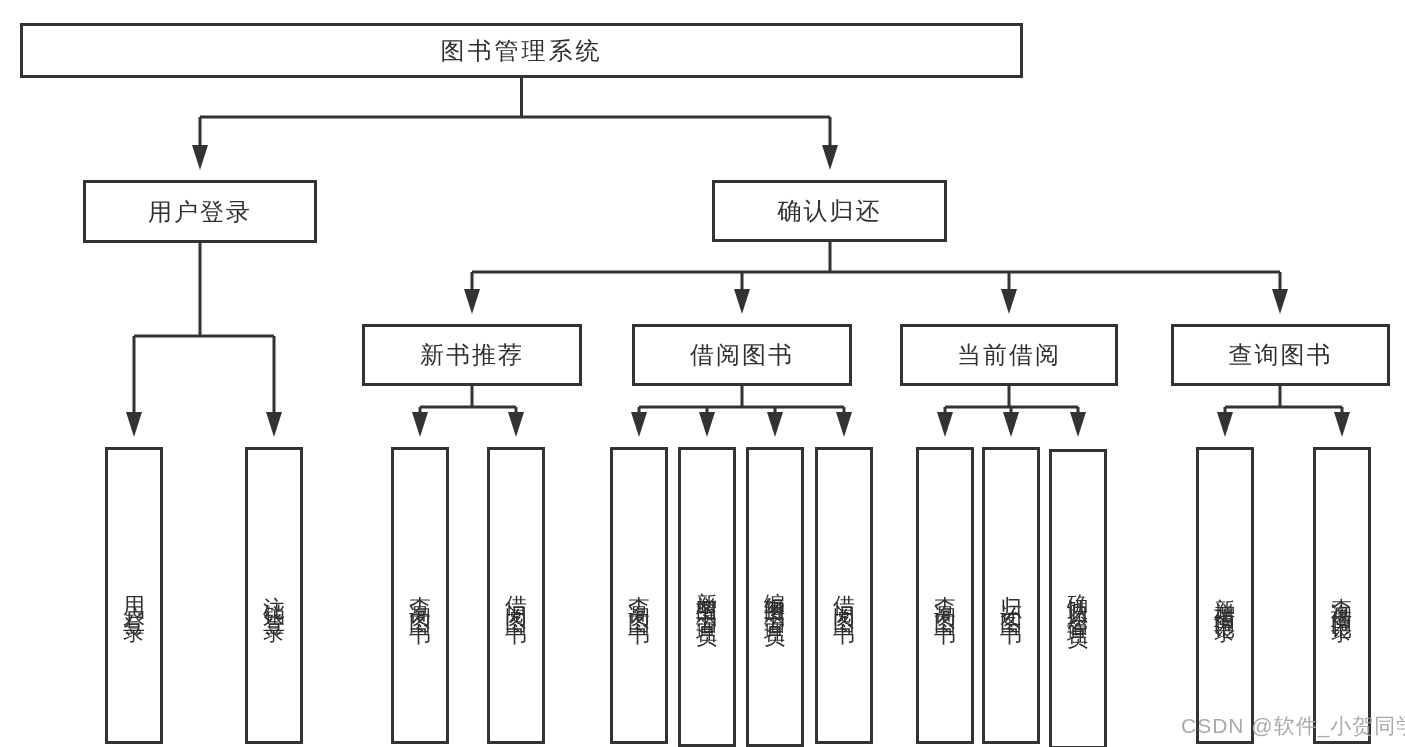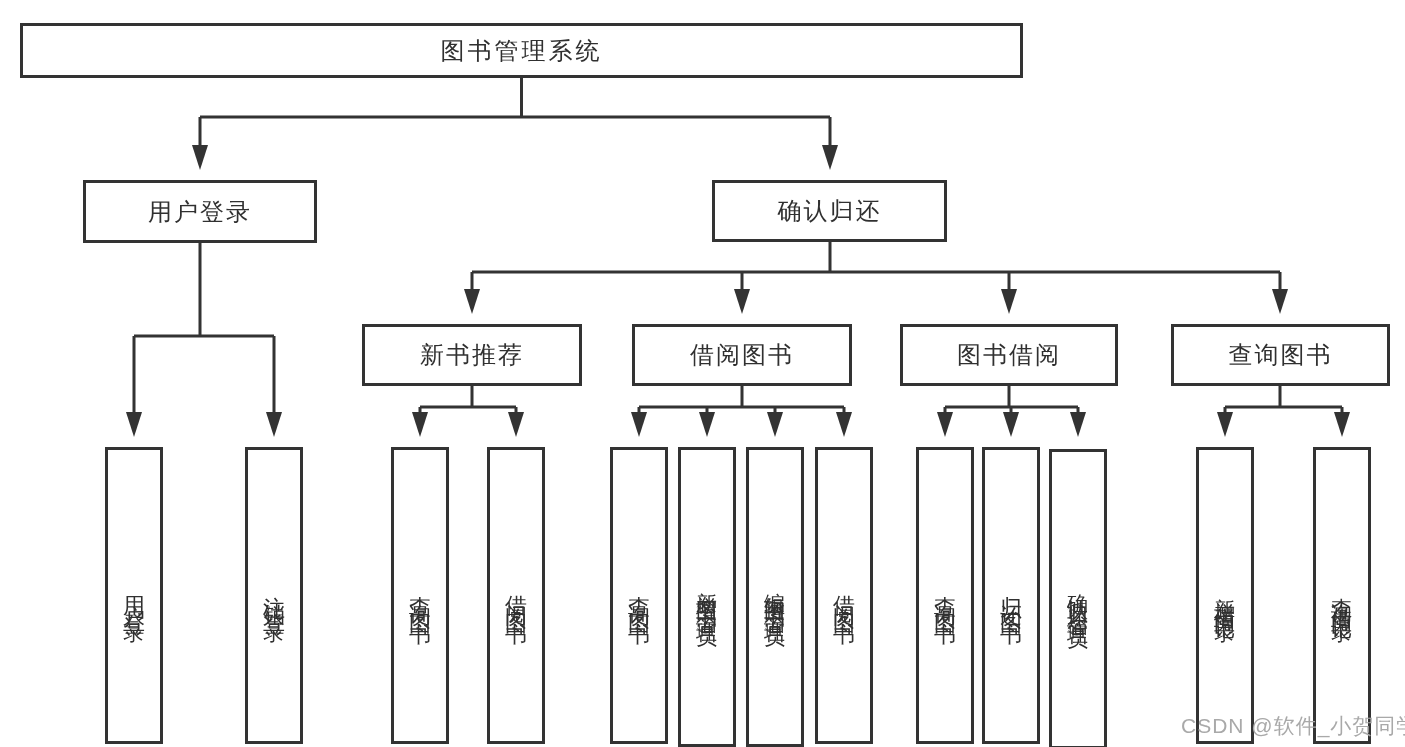--- a/index.html
+++ b/index.html
@@ -86,21 +86,21 @@
     </g>
   </svg>
 
   <div class="box root" style="left:20px;top:13px;width:1003px;height:55px;">图书管理系统</div>
 
   <div class="box h" style="left:83px;top:170px;width:234px;height:63px;">用户登录</div>
   <div class="box h" style="left:712px;top:170px;width:235px;height:62px;">确认归还</div>
 
   <div class="box h" style="left:362px;top:314px;width:220px;height:62px;">新书推荐</div>
   <div class="box h" style="left:632px;top:314px;width:220px;height:62px;">借阅图书</div>
-  <div class="box h" style="left:900px;top:314px;width:218px;height:62px;">图书借阅</div>
+  <div class="box h" style="left:900px;top:314px;width:218px;height:62px;">当前借阅</div>
   <div class="box h" style="left:1171px;top:314px;width:219px;height:62px;">查询图书</div>
 
   <div class="box v" style="left:105px;top:437px;width:58px;height:297px;">用户登录</div>
   <div class="box v" style="left:245px;top:437px;width:58px;height:297px;">注销登录</div>
 
   <div class="box v" style="left:391px;top:437px;width:58px;height:297px;">查询图书</div>
   <div class="box v" style="left:487px;top:437px;width:58px;height:297px;">借阅图书</div>
 
   <div class="box v" style="left:610px;top:437px;width:58px;height:297px;">查询图书</div>
   <div class="box v long" style="left:678px;top:437px;width:58px;height:300px;">新增图书（管理员）</div>

